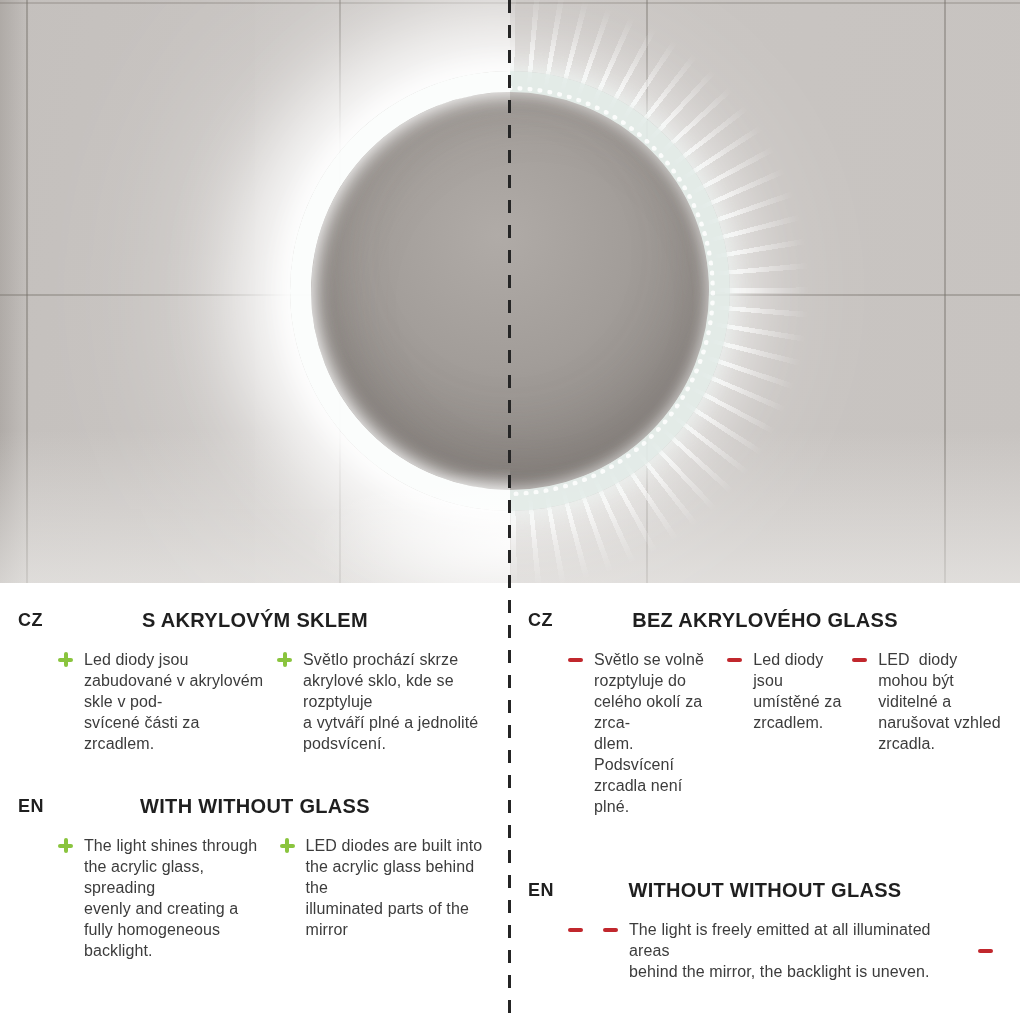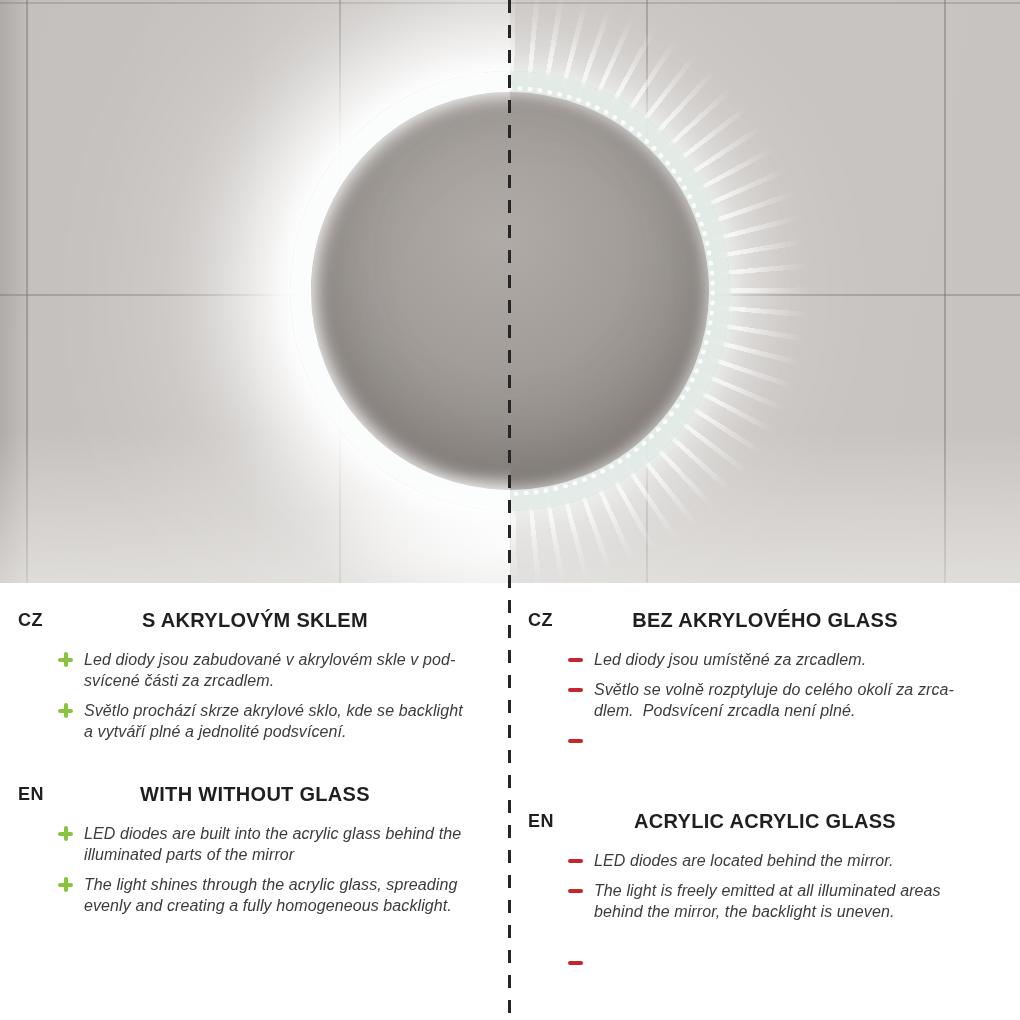--- a/index.html
+++ b/index.html
@@ -75,21 +75,21 @@
   .content{position:absolute;left:0;top:583px;width:1020px;height:319px;display:flex;background:var(--background);}
   .column{width:510px;position:relative;}
 
   .sec-head{position:relative;height:24px;margin-top:26px;}
   .lang{position:absolute;left:18px;top:1px;font-size:18px;font-weight:bold;
     color:var(--heading-color);letter-spacing:.6px;}
   .heading{margin:6px;text-align:center;font-size:20px;font-weight:bold;
     color:var(--heading-color);letter-spacing:.3px;}
 
   .items{list-style:none;margin:16px 0 0 0;padding:0 16px 0 58px;
-    display:flex;flex-direction:column;gap:9px;font-style:italic;}
+    display:flex;flex-direction:row;gap:9px;}
   .item{display:flex;align-items:flex-start;}
   .txt{white-space:pre-wrap;font-size:16px;line-height:21px;color:var(--body-color);letter-spacing:.1px;}
 
   .icon{flex:0 0 auto;position:relative;width:15px;height:15px;margin:3px 11px 0 0;}
   .plus::before{content:"";position:absolute;left:0;top:5.5px;width:15px;height:4px;border-radius:2px;background:var(--accent-green);}
   .plus::after{content:"";position:absolute;left:5.5px;top:0;width:4px;height:15px;border-radius:2px;background:var(--accent-green);}
   .minus::before{content:"";position:absolute;left:0;top:5.5px;width:15px;height:4px;border-radius:2px;background:var(--accent-red);}
   .icon-low{margin-top:24px;}
 
   .sec-en-left .sec-head{margin-top:41px;}
@@ -141,77 +141,78 @@
           <h2 class="heading">S AKRYLOVÝM SKLEM</h2>
         </header>
         <ul class="items">
           <li class="item">
             <span class="icon plus"></span>
             <span class="txt">Led diody jsou zabudované v akrylovém skle v pod-
 svícené části za zrcadlem.</span>
           </li>
           <li class="item">
             <span class="icon plus"></span>
-            <span class="txt">Světlo prochází skrze akrylové sklo, kde se backlight
+            <span class="txt">Světlo prochází skrze akrylové sklo, kde se rozptyluje
 a vytváří plné a jednolité podsvícení.</span>
           </li>
         </ul>
       </section>
 
       <section class="sec sec-en-left">
         <header class="sec-head">
           <span class="lang">EN</span>
           <h2 class="heading">WITH WITHOUT GLASS</h2>
         </header>
         <ul class="items">
           <li class="item">
             <span class="icon plus"></span>
+            <span class="txt">The light shines through the acrylic glass, spreading
+evenly and creating a fully homogeneous backlight.</span>
+          </li>
+          <li class="item">
+            <span class="icon plus"></span>
             <span class="txt">LED diodes are built into the acrylic glass behind the
 illuminated parts of the mirror</span>
           </li>
-          <li class="item">
-            <span class="icon plus"></span>
-            <span class="txt">The light shines through the acrylic glass, spreading
-evenly and creating a fully homogeneous backlight.</span>
-          </li>
         </ul>
       </section>
     </div>
 
     <div class="column">
       <section class="sec sec-cz">
         <header class="sec-head">
           <span class="lang">CZ</span>
           <h2 class="heading">BEZ AKRYLOVÉHO GLASS</h2>
         </header>
         <ul class="items">
           <li class="item">
             <span class="icon minus"></span>
-            <span class="txt">Led diody jsou umístěné za zrcadlem.</span>
-          </li>
-          <li class="item">
-            <span class="icon minus"></span>
             <span class="txt">Světlo se volně rozptyluje do celého okolí za zrca-
 dlem.  Podsvícení zrcadla není plné.</span>
           </li>
           <li class="item">
             <span class="icon minus"></span>
+            <span class="txt">Led diody jsou umístěné za zrcadlem.</span>
+          </li>
+          <li class="item">
+            <span class="icon minus"></span>
+            <span class="txt">LED  diody mohou být viditelné a narušovat vzhled
+zrcadla.</span>
           </li>
         </ul>
       </section>
 
       <section class="sec sec-en-right">
         <header class="sec-head">
           <span class="lang">EN</span>
-          <h2 class="heading">ACRYLIC ACRYLIC GLASS</h2>
-        </header>
-        <ul class="items">
-          <li class="item">
-            <span class="icon minus"></span>
-            <span class="txt">LED diodes are located behind the mirror.</span>
+          <h2 class="heading">WITHOUT WITHOUT GLASS</h2>
+        </header>
+        <ul class="items">
+          <li class="item">
+            <span class="icon minus"></span>
           </li>
           <li class="item">
             <span class="icon minus"></span>
             <span class="txt">The light is freely emitted at all illuminated areas
 behind the mirror, the backlight is uneven.</span>
           </li>
           <li class="item">
             <span class="icon minus icon-low"></span>
           </li>
         </ul>

